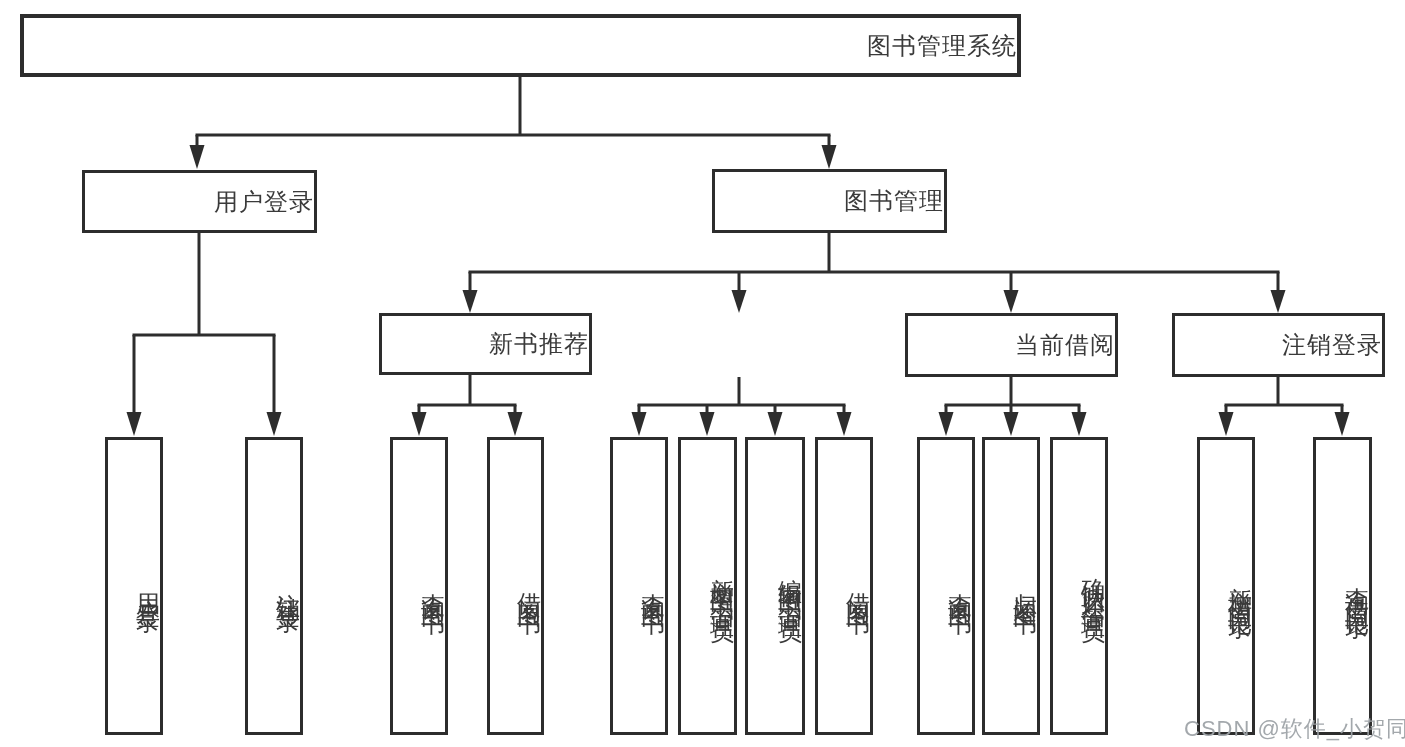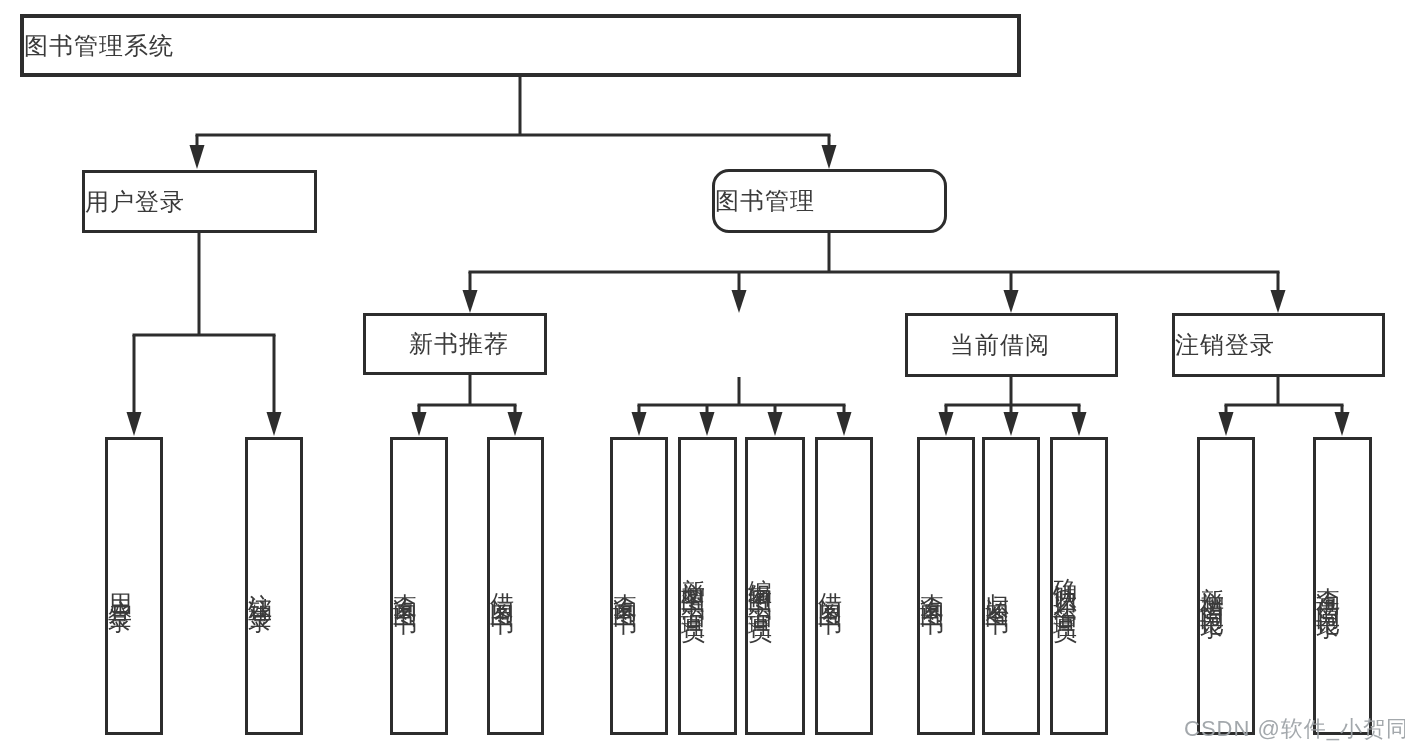--- a/index.html
+++ b/index.html
@@ -23,21 +23,21 @@
     height: 747px;
     z-index: 1;
   }
   .node {
     position: absolute;
     box-sizing: border-box;
     background: #ffffff;
     border: 3px solid #2d2d2d;
     display: flex;
     align-items: center;
-    justify-content: flex-start;
+    justify-content: flex-end;
     color: #3a3a3a;
     z-index: 2;
   }
   .node.root { border-width: 4px; }
   .hlabel {
     font-size: 24px;
     letter-spacing: 1px;
     white-space: nowrap;
   }
   .vlabel {
@@ -131,25 +131,25 @@
     </g>
   </svg>
 
   <div class="node root" style="left:20px; top:14px; width:1001px; height:63px;">
     <span class="hlabel">图书管理系统</span>
   </div>
 
   <div class="node" style="left:82px; top:170px; width:235px; height:63px;">
     <span class="hlabel">用户登录</span>
   </div>
-  <div class="node" style="left:712px; top:169px; width:235px; height:64px;border-radius:17px;">
+  <div class="node" style="left:712px; top:169px; width:235px; height:64px;">
     <span class="hlabel">图书管理</span>
   </div>
 
-  <div class="node" style="left:363px; top:313px; width:184px; height:62px;padding-left:43px;">
+  <div class="node" style="left:379px; top:313px; width:213px; height:62px;padding-left:43px;">
     <span class="hlabel">新书推荐</span>
   </div>
   <div class="node" style="left:905px; top:313px; width:213px; height:64px;padding-left:42px;">
     <span class="hlabel">当前借阅</span>
   </div>
   <div class="node" style="left:1172px; top:313px; width:213px; height:64px;">
     <span class="hlabel">注销登录</span>
   </div>
 
   <div class="node" style="left:105px; top:437px; width:58px; height:298px;">

